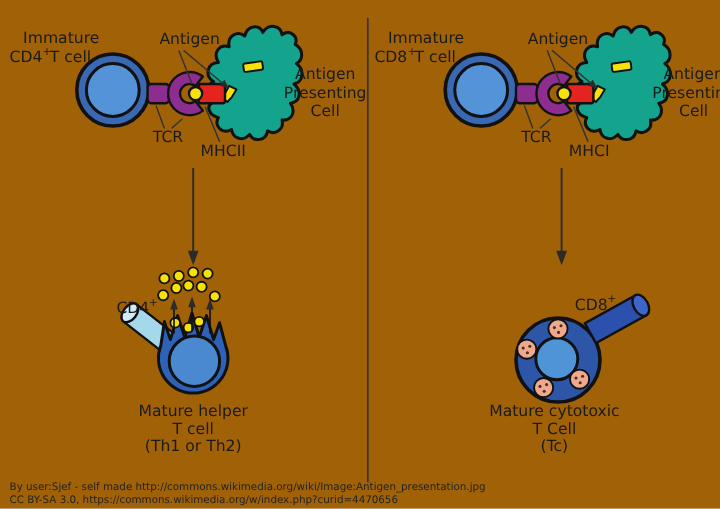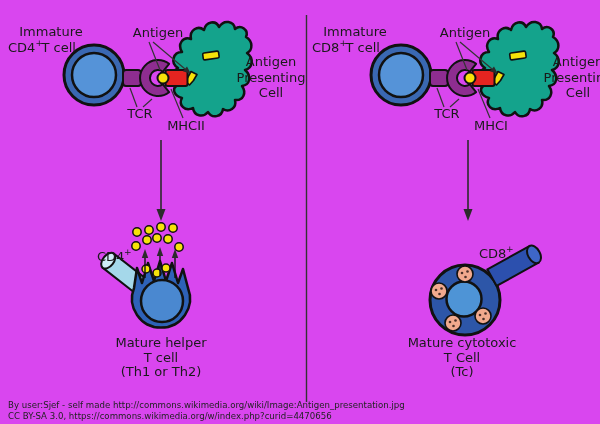--- a/index.html
+++ b/index.html
@@ -1,16 +1,16 @@
 <!DOCTYPE html>
 <html><head>
 <meta charset="utf-8">
 <style>
   html,body{margin:0;padding:0;background:#fff;}
-  #stage{position:relative;width:600px;height:424px;background:#d946ef;overflow:hidden;
+  #stage{position:relative;width:600px;height:424px;background:#a16207;overflow:hidden;
          font-family:"DejaVu Sans",sans-serif;}
   svg{display:block;}
   text{font-family:"DejaVu Sans",sans-serif;fill:#1a1a1a;}
   .f13{font-size:13px;}
   .f9{font-size:9px;}
   .foot{font-size:8.6px;fill:#222;}
   .mid{text-anchor:middle;}
   .o3{stroke:#111;stroke-width:3;}
   .o25{stroke:#111;stroke-width:2.5;}
   .o2{stroke:#111;stroke-width:2;}

